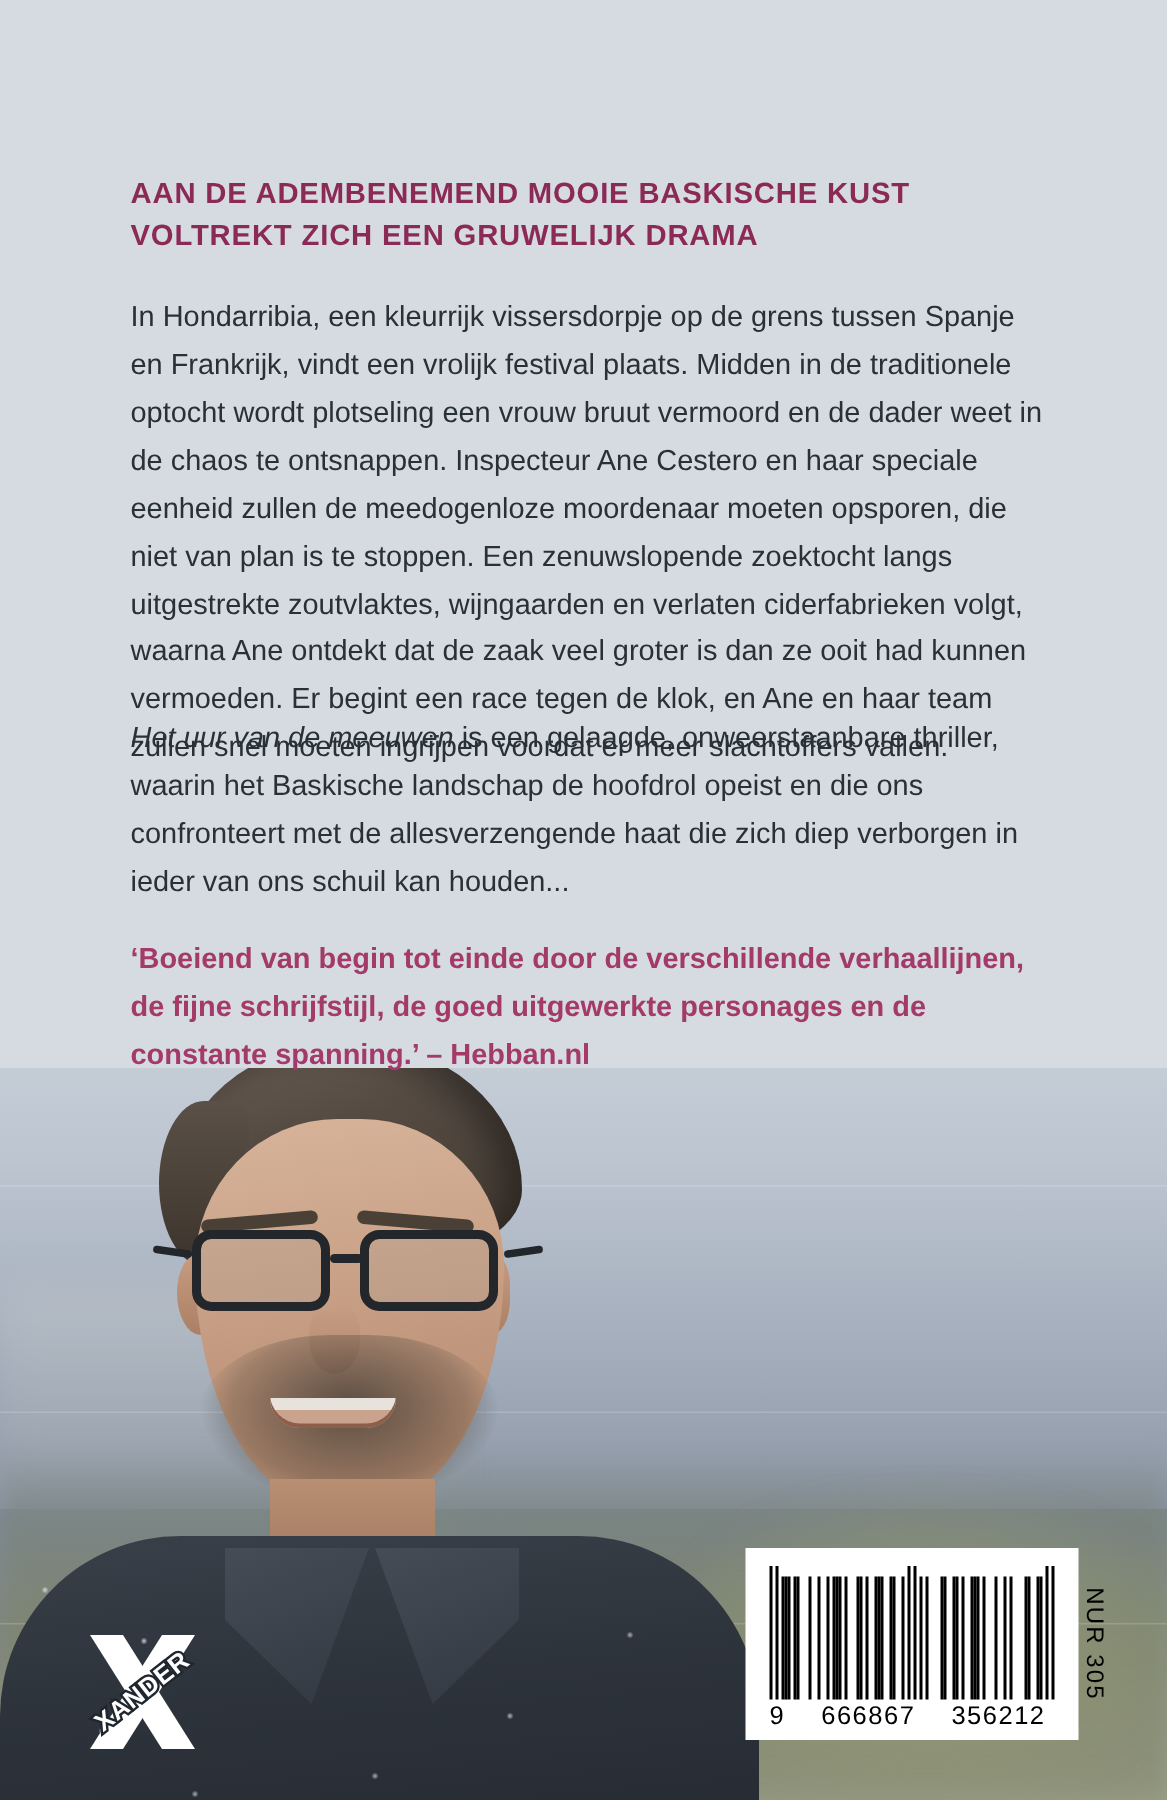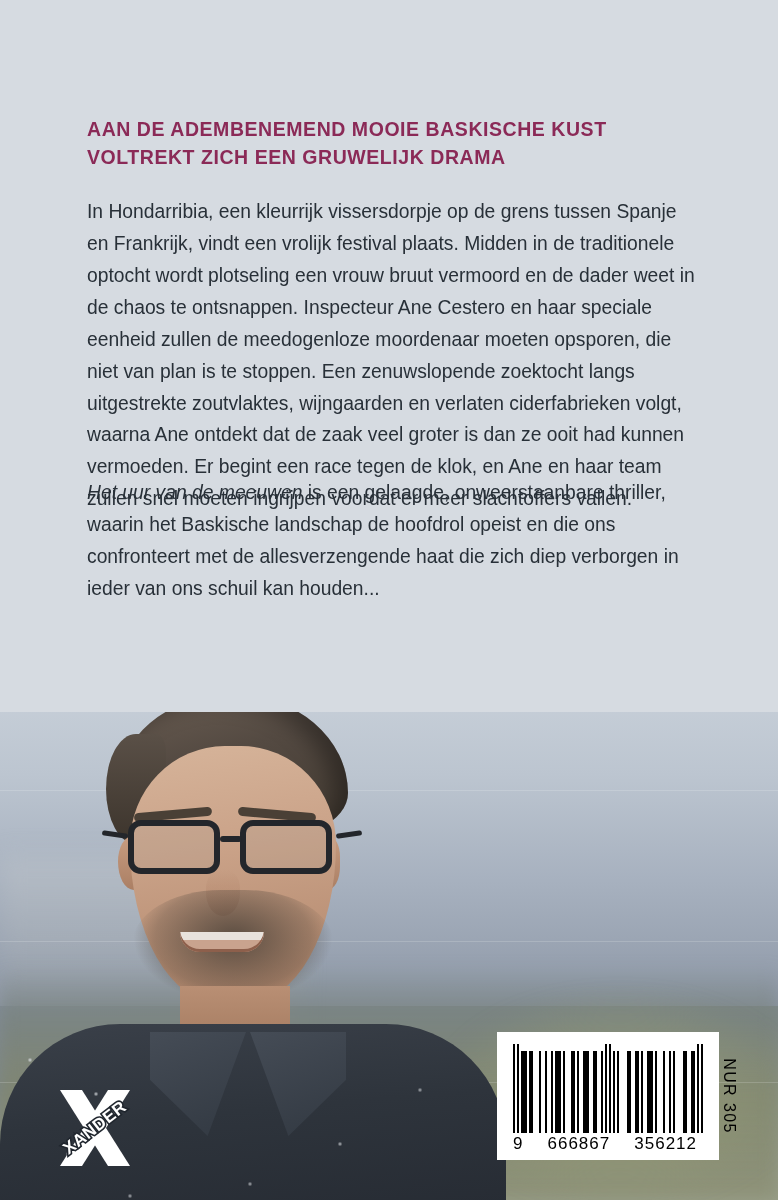--- a/index.html
+++ b/index.html
@@ -193,20 +193,21 @@
 <div class="cover">
 
   <div class="top-panel">
 
     <div class="headline">AAN DE ADEMBENEMEND MOOIE BASKISCHE KUST VOLTREKT ZICH EEN GRUWELIJK DRAMA</div>
 
     <p class="blurb p1">In Hondarribia, een kleurrijk vissersdorpje op de grens tussen Spanje en Frankrijk, vindt een vrolijk festival plaats. Midden in de traditionele optocht wordt plotseling een vrouw bruut vermoord en de dader weet in de chaos te ontsnappen. Inspecteur Ane Cestero en haar speciale eenheid zullen de meedogenloze moordenaar moeten opsporen, die niet van plan is te stoppen. Een zenuwslopende zoektocht langs uitgestrekte zoutvlaktes, wijngaarden en verlaten ciderfabrieken volgt, waarna Ane ontdekt dat de zaak veel groter is dan ze ooit had kunnen vermoeden. Er begint een race tegen de klok, en Ane en haar team zullen snel moeten ingrijpen voordat er meer slachtoffers vallen.</p>
 
     <p class="blurb p2"><i>Het uur van de meeuwen</i><span> is een gelaagde, onweerstaanbare thriller, waarin het Baskische landschap de hoofdrol opeist en die ons confronteert met de allesverzengende haat die zich diep verborgen in ieder van ons schuil kan houden...</span></p>
 
+    <p class="quote">‘Boeiend van begin tot einde door de verschillende verhaallijnen, de fijne schrijfstijl, de goed uitgewerkte personages en de constante spanning.’ – Hebban.nl</p>
   </div>
 
   <div class="photo">
     <div class="ph-sky"></div>
     <div class="ph-left-haze"></div>
     <div class="ph-land"></div>
     <div class="ph-landR"></div>
 
     <div class="scanline" style="top:0px;"></div>
     <div class="scanline" style="top:114px;"></div>

